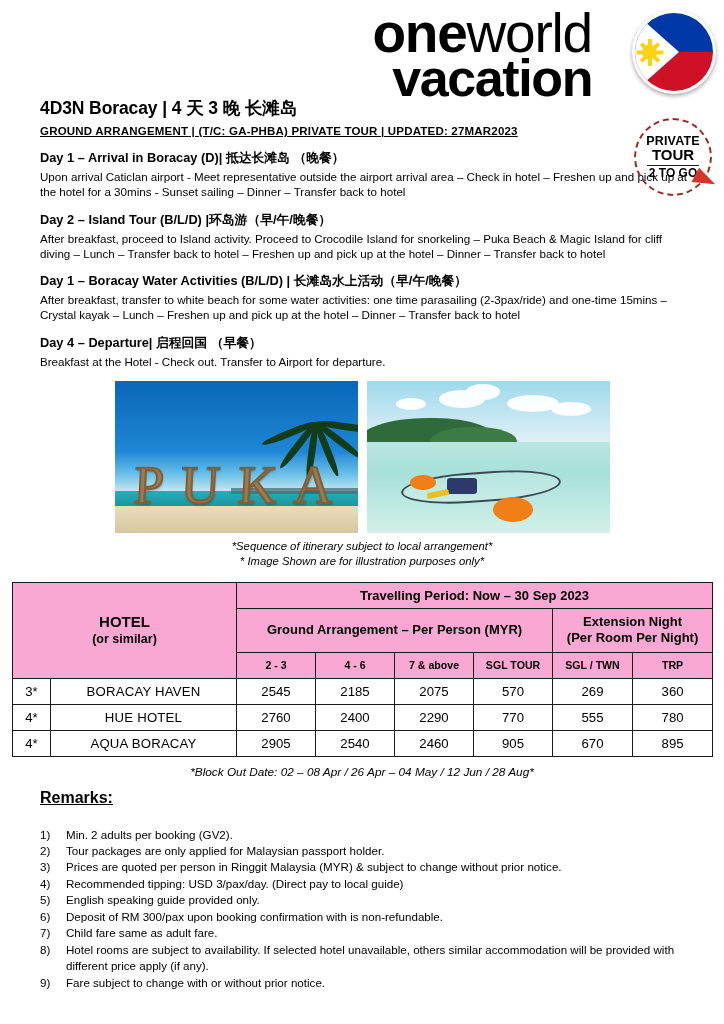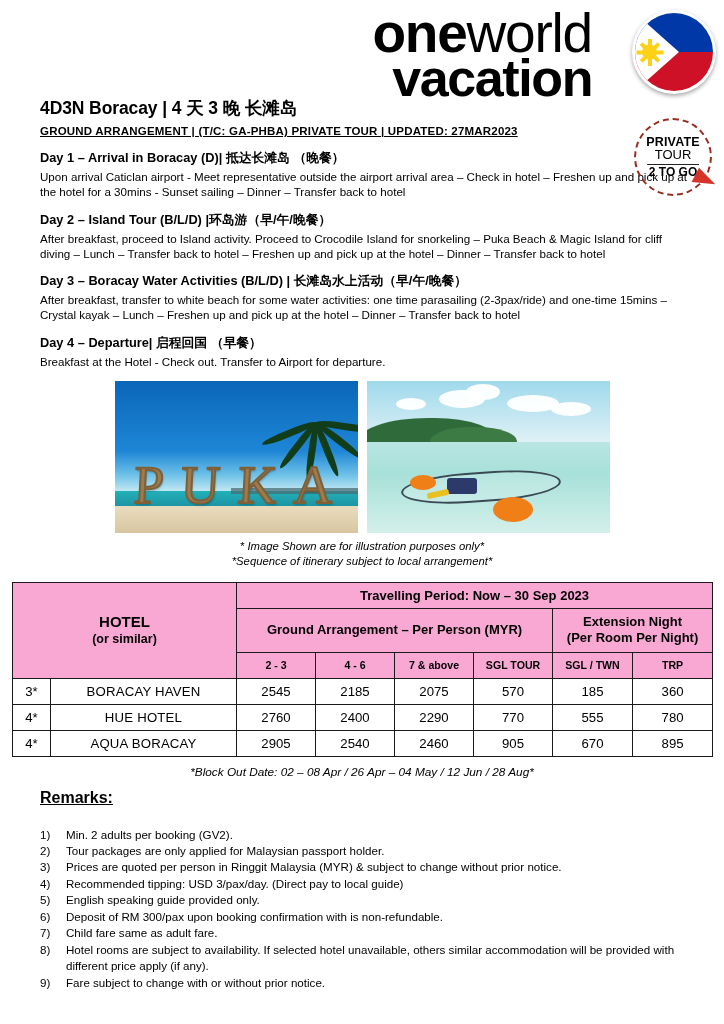--- a/index.html
+++ b/index.html
@@ -60,21 +60,21 @@
 
   
   .stamp {
     position: absolute; right: 12px; top: 118px;
     width: 78px; height: 78px; border-radius: 50%;
     border: 2px dashed #9a2b1e;
     display: flex; flex-direction: column; align-items: center; justify-content: center;
     text-align: center; line-height: 1.02;
   }
   .stamp-l1 { font-size: 12.5px; font-weight: 800; letter-spacing: .2px; }
-  .stamp-l2 { font-size: 13px; font-weight: 400; }
+  .stamp-l2 { font-size: 15px; font-weight: 700; }
   .stamp-rule { width: 52px; height: 1.5px; background: #222; margin: 2px 0 1px; }
   .stamp-l3 { font-size: 12px; font-weight: 600; }
   .plane {
     position: absolute; right: 8px; top: 172px;
     width: 0; height: 0;
     border-left: 22px solid #d6342a;
     border-top: 7px solid transparent;
     border-bottom: 9px solid transparent;
     transform: rotate(28deg);
   }
@@ -185,21 +185,21 @@
   <div class="itinerary">
     <div class="day">
       <div class="day-head">Day 1 – Arrival in Boracay (D)| 抵达长滩岛 （晚餐）</div>
       <div class="day-body">Upon arrival Caticlan airport - Meet representative outside the airport arrival area – Check in hotel – Freshen up and pick up at the hotel for a 30mins - Sunset sailing – Dinner – Transfer back to hotel</div>
     </div>
     <div class="day">
       <div class="day-head">Day 2 – Island Tour (B/L/D) |环岛游（早/午/晚餐）</div>
       <div class="day-body">After breakfast, proceed to Island activity. Proceed to Crocodile Island for snorkeling – Puka Beach &amp; Magic Island for cliff diving – Lunch – Transfer back to hotel – Freshen up and pick up at the hotel – Dinner – Transfer back to hotel</div>
     </div>
     <div class="day">
-      <div class="day-head">Day 3 – Boracay Water Activities (B/L/D) | 长滩岛水上活动（早/午/晚餐）</div>
+      <div class="day-head">Day 1 – Boracay Water Activities (B/L/D) | 长滩岛水上活动（早/午/晚餐）</div>
       <div class="day-body">After breakfast, transfer to white beach for some water activities: one time parasailing (2-3pax/ride) and one-time 15mins – Crystal kayak – Lunch – Freshen up and pick up at the hotel – Dinner – Transfer back to hotel</div>
     </div>
     <div class="day">
       <div class="day-head">Day 4 – Departure| 启程回国 （早餐）</div>
       <div class="day-body">Breakfast at the Hotel - Check out. Transfer to Airport for departure.</div>
     </div>
   </div>
 
   <div class="photos">
     <div class="photo">
@@ -235,22 +235,22 @@
       <div class="k-sea"></div>
       <div class="k-boat"></div>
       <div class="k-float" style="left:18%;top:62%;width:26px;height:15px;"></div>
       <div class="k-float" style="left:52%;top:76%;width:40px;height:25px;"></div>
       <div class="k-seat" style="left:33%;top:64%;width:30px;height:16px;"></div>
       <div class="k-paddle" style="left:25%;top:72%;width:22px;height:6px;transform:rotate(-12deg);"></div>
     </div>
   </div>
 
   <div class="captions">
+    <div>*Sequence of itinerary subject to local arrangement*</div>
     <div>* Image Shown are for illustration purposes only*</div>
-    <div>*Sequence of itinerary subject to local arrangement*</div>
   </div>
 
   <div class="table-wrap">
     <table class="price">
       <colgroup>
         <col style="width:38px">
           <col style="width:186px">
         <col style="width:79px">
           <col style="width:79px">
           <col style="width:79px">
@@ -283,21 +283,21 @@
         </tr>
       </thead>
       <tbody>
         <tr>
           <td class="star">3*</td>
           <td class="hotel-name">BORACAY HAVEN</td>
           <td>2545</td>
           <td>2185</td>
           <td>2075</td>
           <td>570</td>
-          <td>185</td>
+          <td>269</td>
           <td>360</td>
         </tr>
         <tr>
           <td class="star">4*</td>
           <td class="hotel-name">HUE HOTEL</td>
           <td>2760</td>
           <td>2400</td>
           <td>2290</td>
           <td>770</td>
           <td>555</td>

